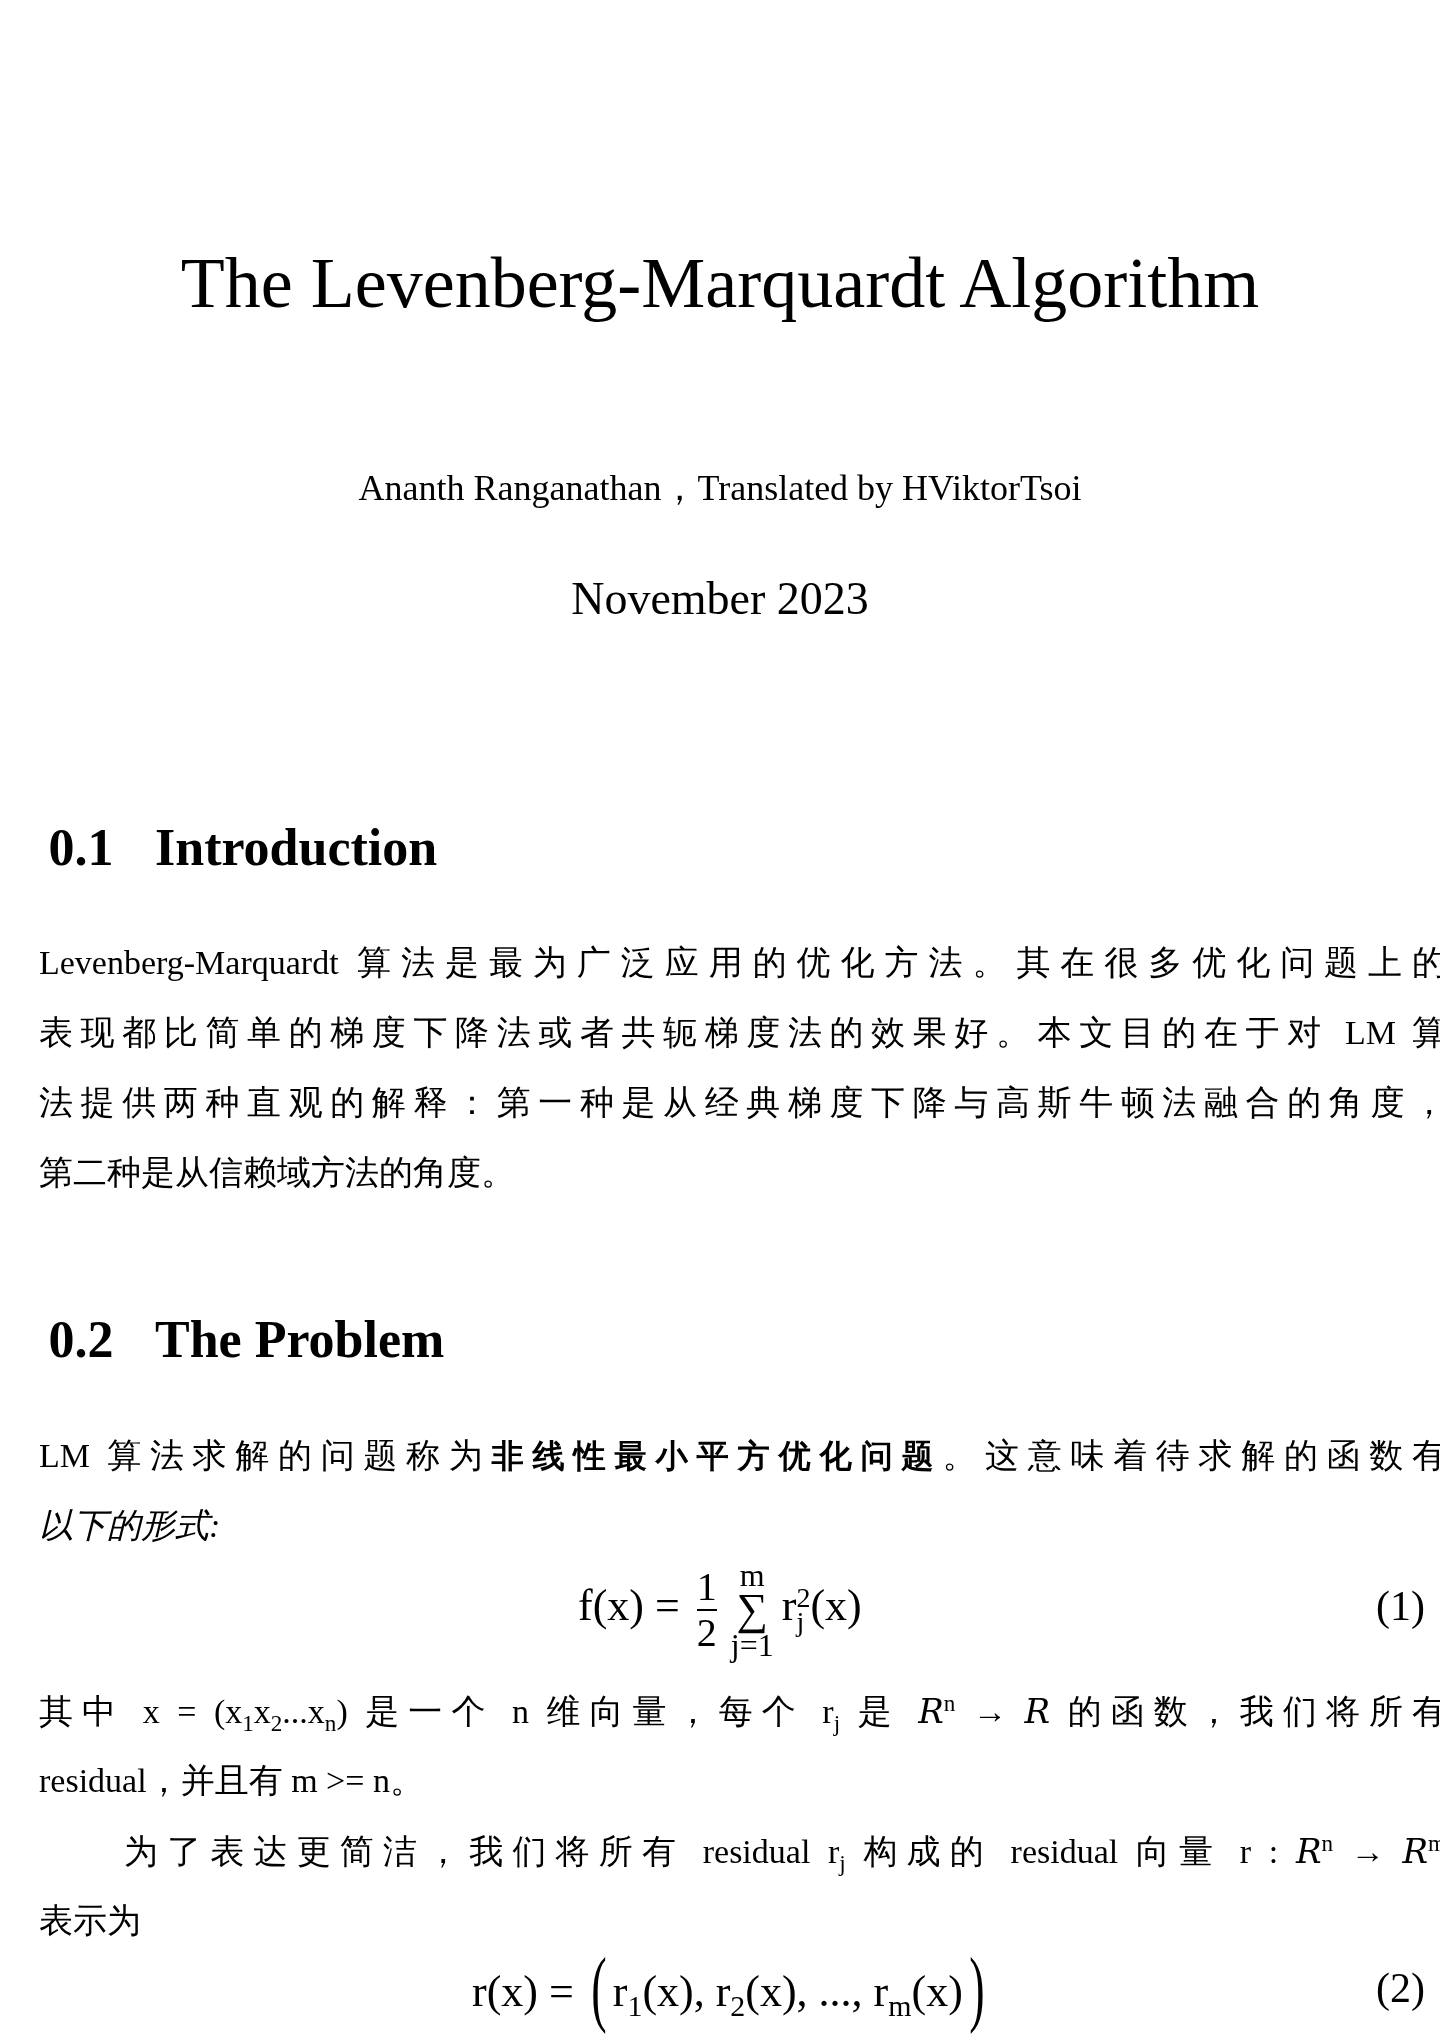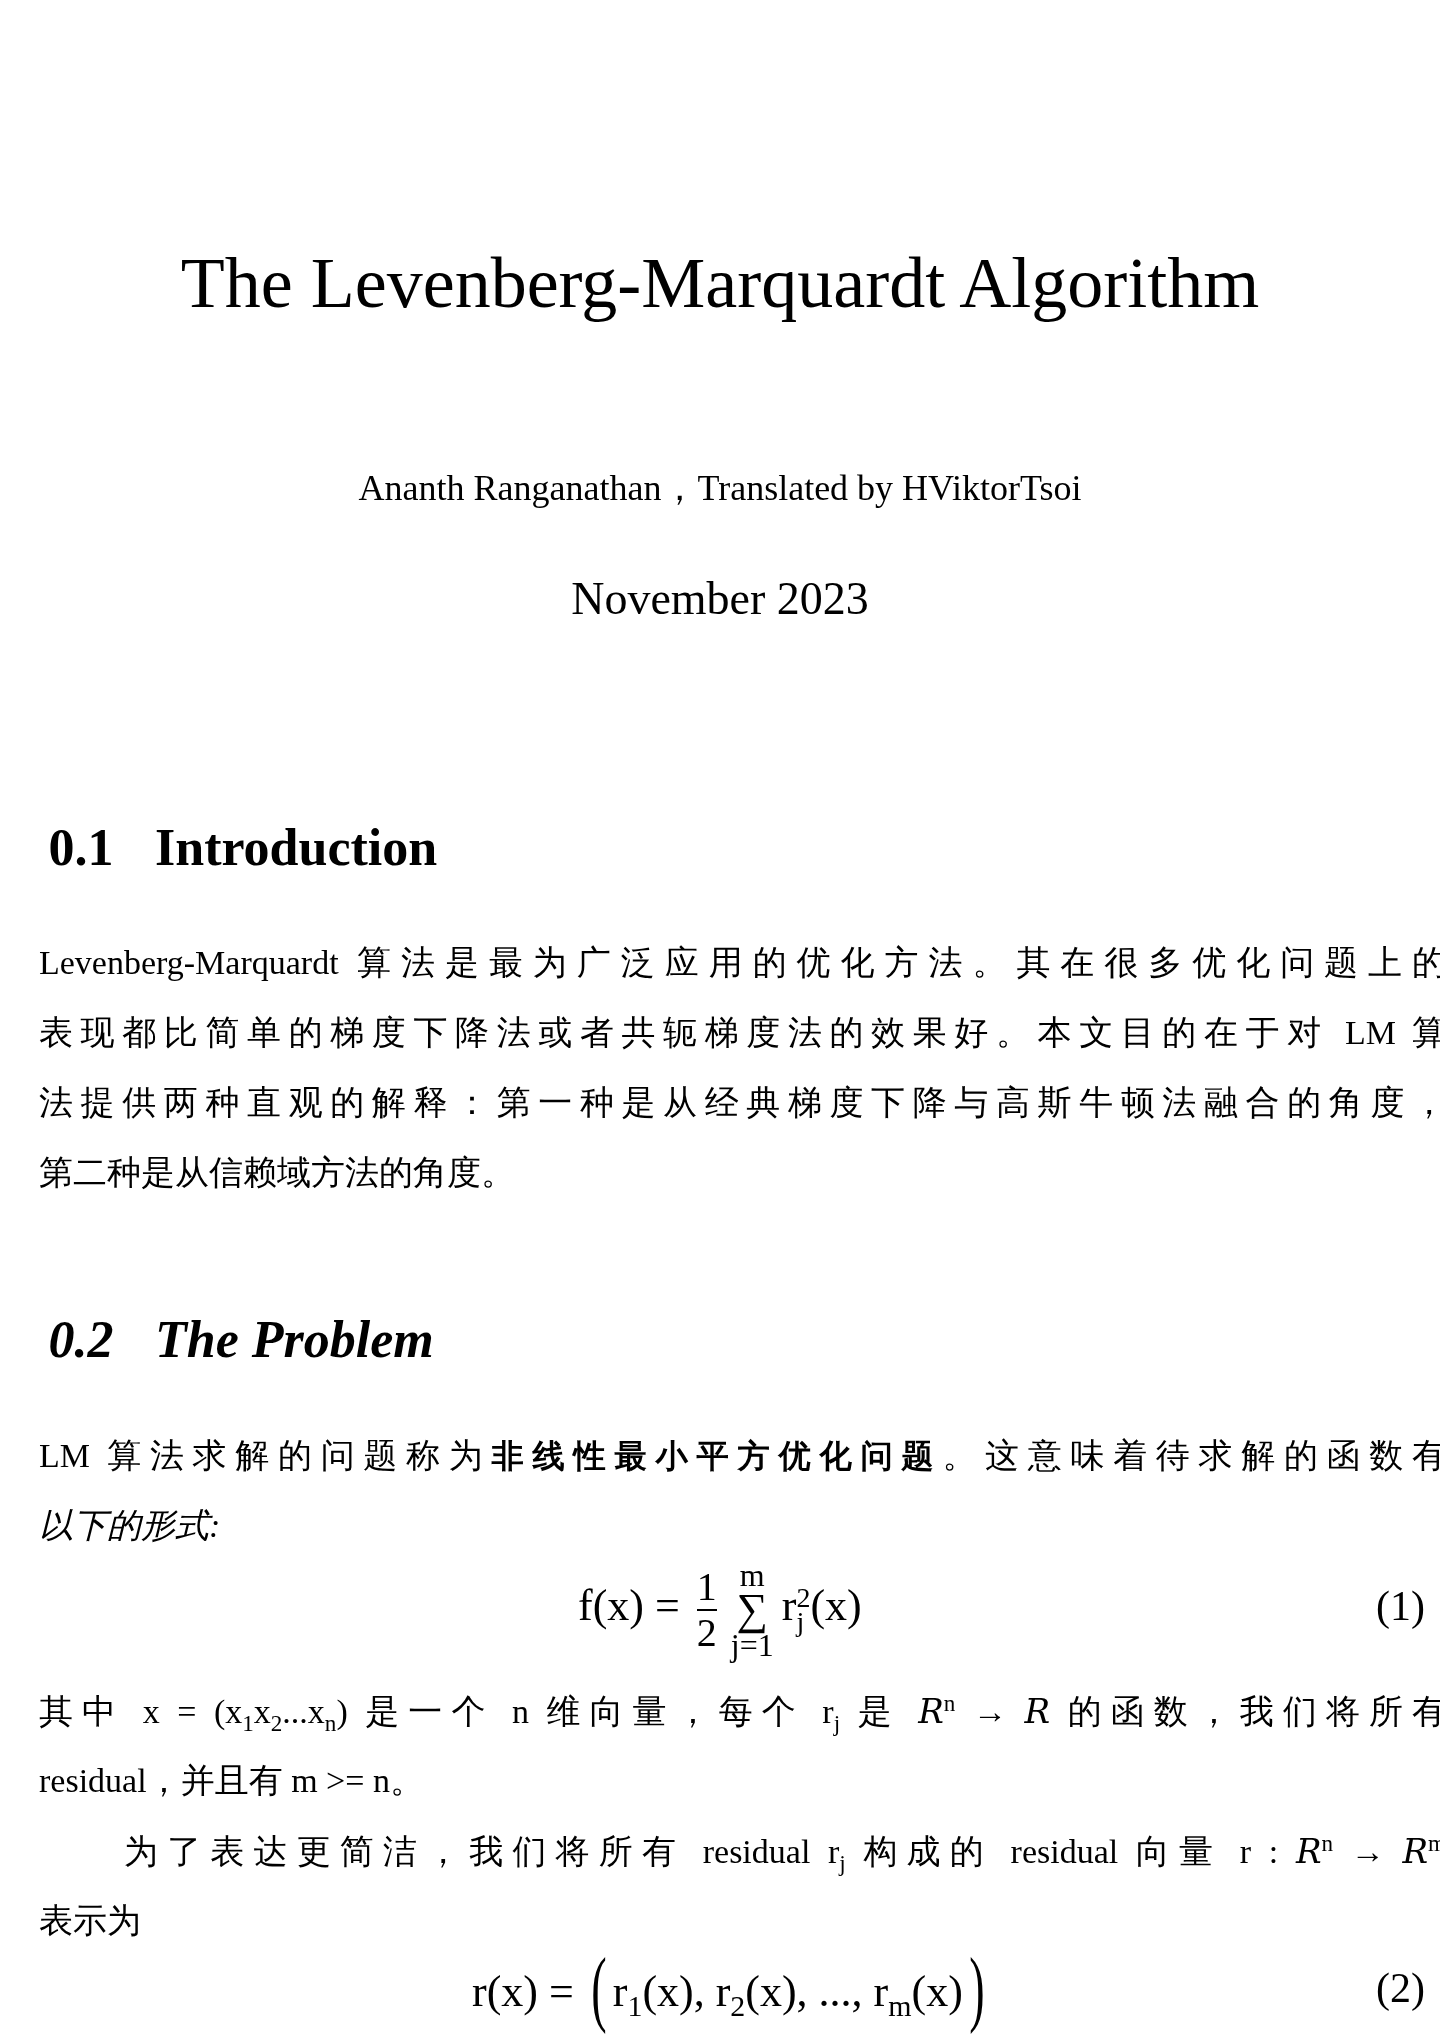--- a/index.html
+++ b/index.html
@@ -39,21 +39,21 @@
 
 <div class="abs section-heading" style="top:813px;">
   <span class="num">0.1</span><span>Introduction</span>
 </div>
 
 <div class="abs line" style="top:937px;">Levenberg-Marquardt 算法是最为广泛应用的优化方法。其在很多优化问题上的</div>
 <div class="abs line" style="top:1007px;">表现都比简单的梯度下降法或者共轭梯度法的效果好。本文目的在于对 LM 算</div>
 <div class="abs line" style="top:1077px;">法提供两种直观的解释：第一种是从经典梯度下降与高斯牛顿法融合的角度，</div>
 <div class="abs line last" style="top:1147px;">第二种是从信赖域方法的角度。</div>
 
-<div class="abs section-heading" style="top:1305px;font-style:italic;">
+<div class="abs section-heading" style="top:1305px;">
   <span class="num">0.2</span><span>The Problem</span>
 </div>
 
 <div class="abs line" style="top:1430px;">
   <span>LM 算法求解的问题称为</span><b class="strong">非线性最小平方优化问题</b><span>。这意味着待求解的函数有</span>
 </div>
 <div class="abs line last" style="top:1500px;font-style:italic;">以下的形式:</div>
 
 <div class="abs eq math" style="top:1560px; left:578px;">
   <span>f(x) =</span>

